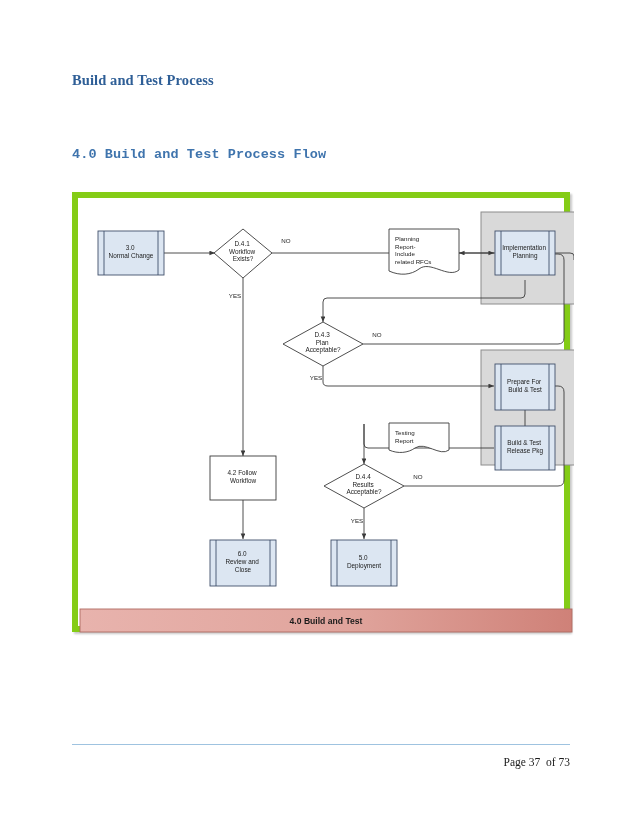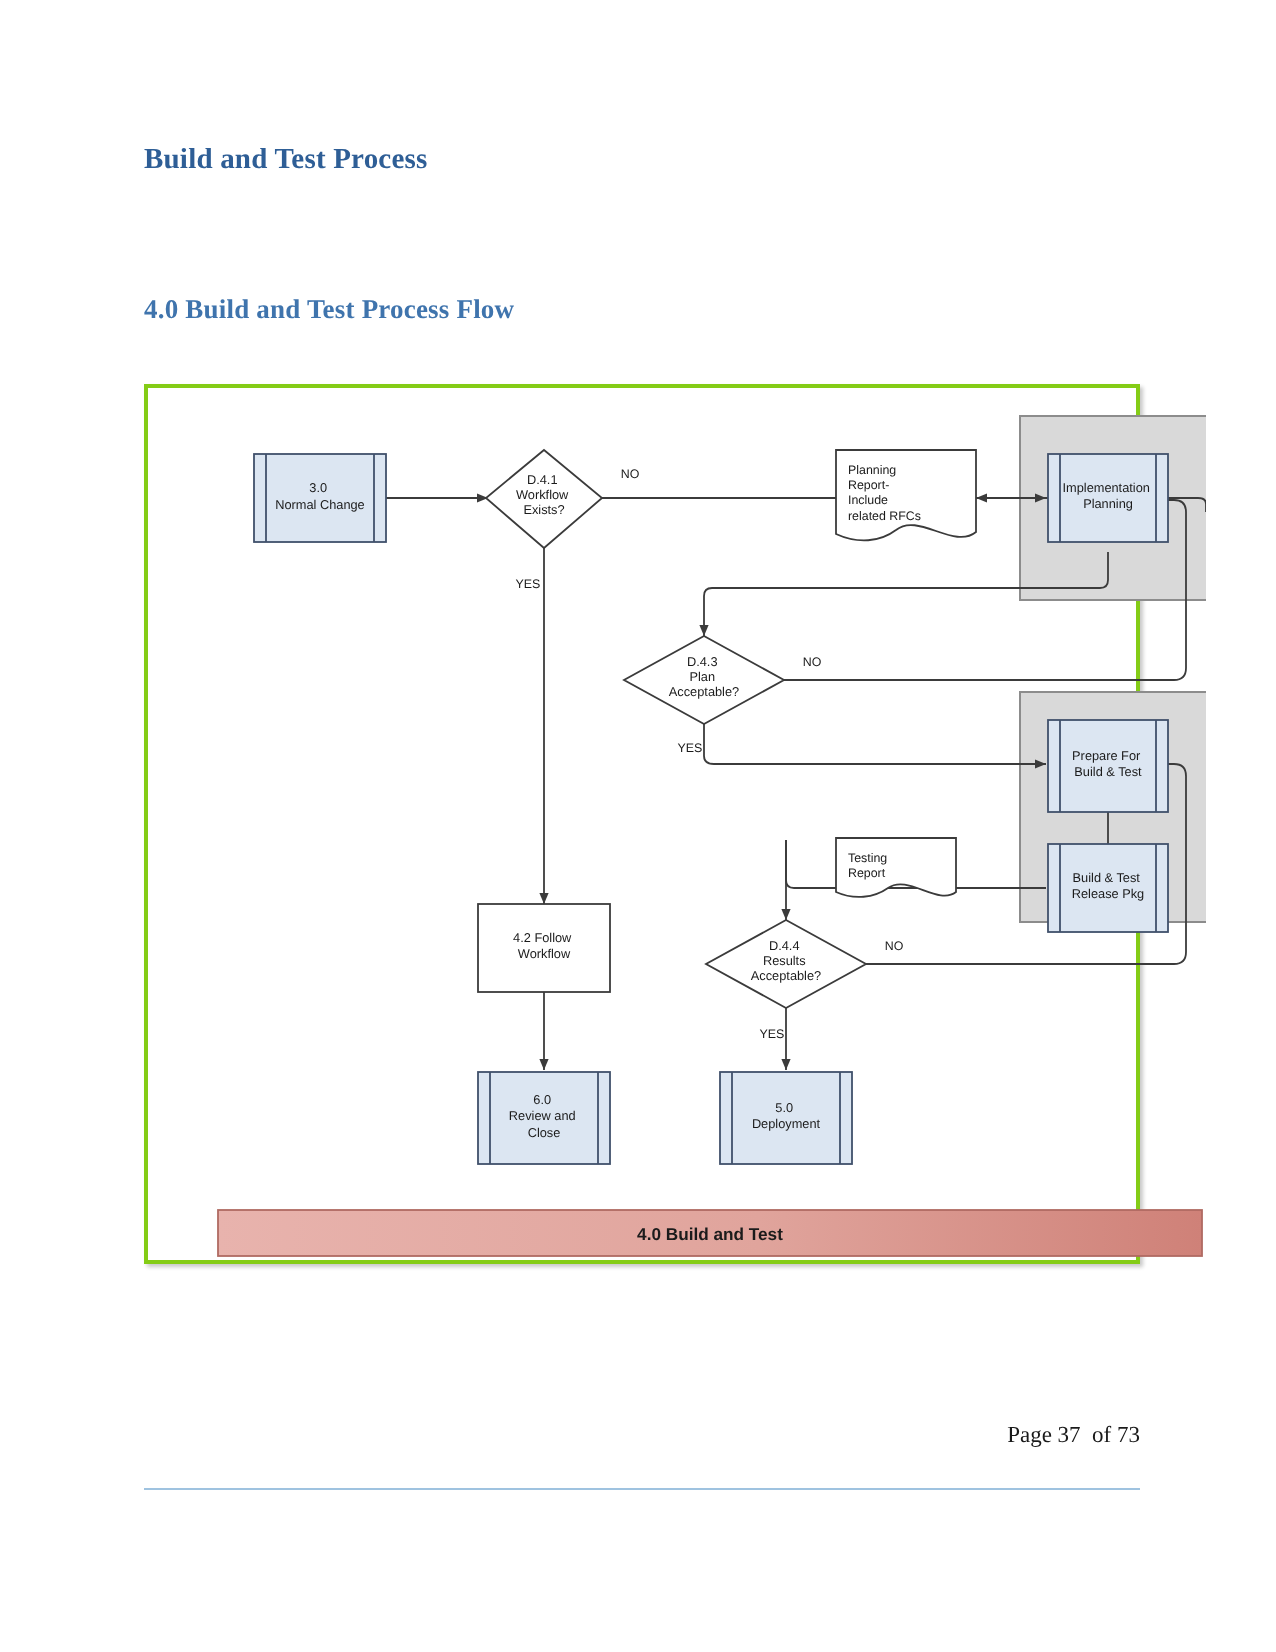--- a/index.html
+++ b/index.html
@@ -37,37 +37,36 @@
     left: 72px;
     top: 120px;
     font-family: "Liberation Sans", sans-serif;
     font-size: 10.5px;
     color: #111111;
   }
   .h2 {
     position: absolute;
     left: 72px;
     top: 147px;
-    font-family: Liberation Serif, serif;
+    font-family: Liberation Mono, monospace;
     font-size: 13.5px;
     font-weight: bold;
     color: #3f74ad;
     letter-spacing: 0.1px;
   }
   .diagram-frame {
     position: absolute;
     left: 72px;
     top: 192px;
     width: 498px;
     height: 440px;
     background: #ffffff;
-    border: 2px solid #84cc16;
+    border: 6px solid #84cc16;
     box-sizing: border-box;
     box-shadow: 1.5px 1.5px 2px rgba(0,0,0,0.22);
-    padding-left: 33px;
   }
   .diagram-frame svg {
     display: block;
   }
   .footer-rule {
     position: absolute;
     left: 72px;
     top: 744px;
     width: 498px;
     height: 1px;
@@ -77,21 +76,21 @@
     position: absolute;
     left: 72px;
     top: 756px;
     font-family: "Liberation Serif", serif;
     font-size: 11.5px;
     color: #1a1a1a;
   }
   .footer-right {
     position: absolute;
     left: 570px;
-    top: 712px;
+    top: 756px;
     transform: translateX(-100%);
     font-family: "Liberation Serif", serif;
     font-size: 11.5px;
     color: #1a1a1a;
     white-space: pre;
   }
   text.nodelabel {
     font-family: "Liberation Sans", sans-serif;
     font-size: 6.4px;
     fill: #1b1b1b;

